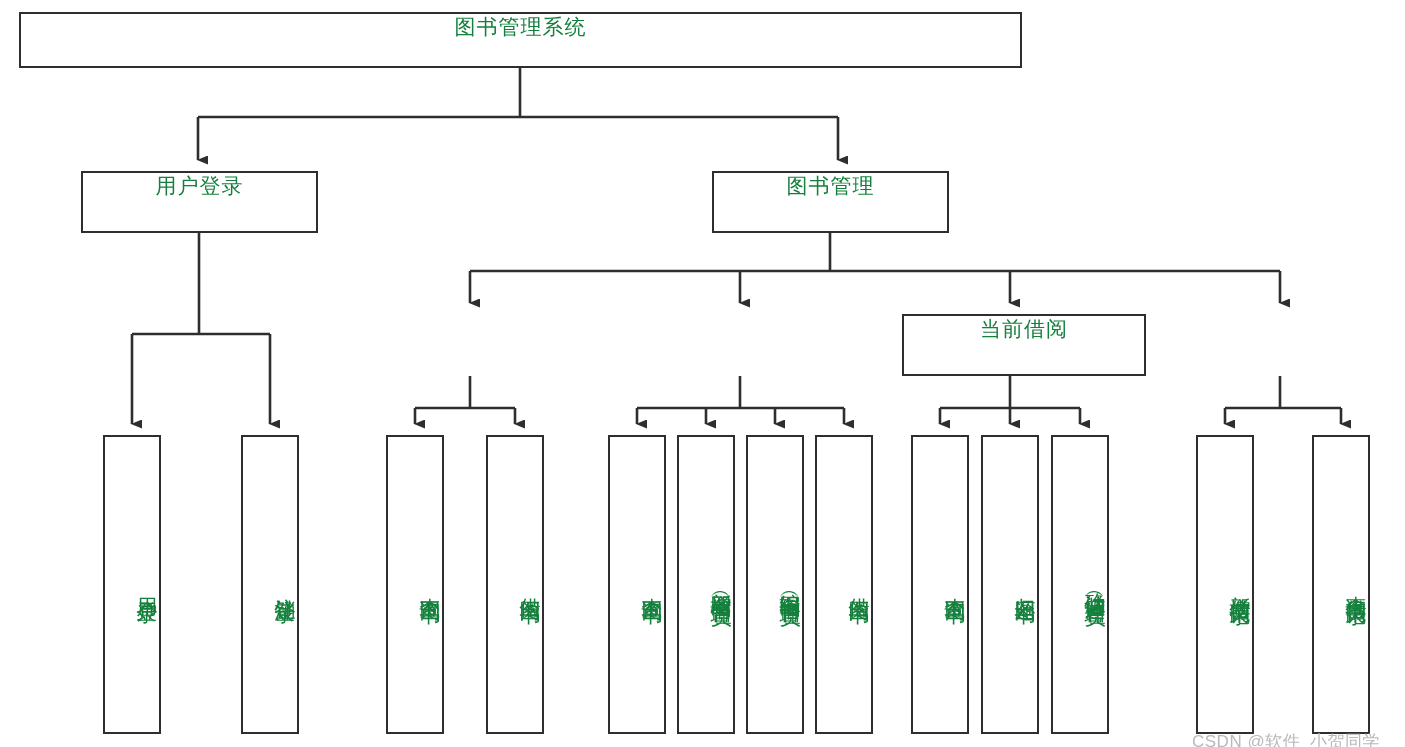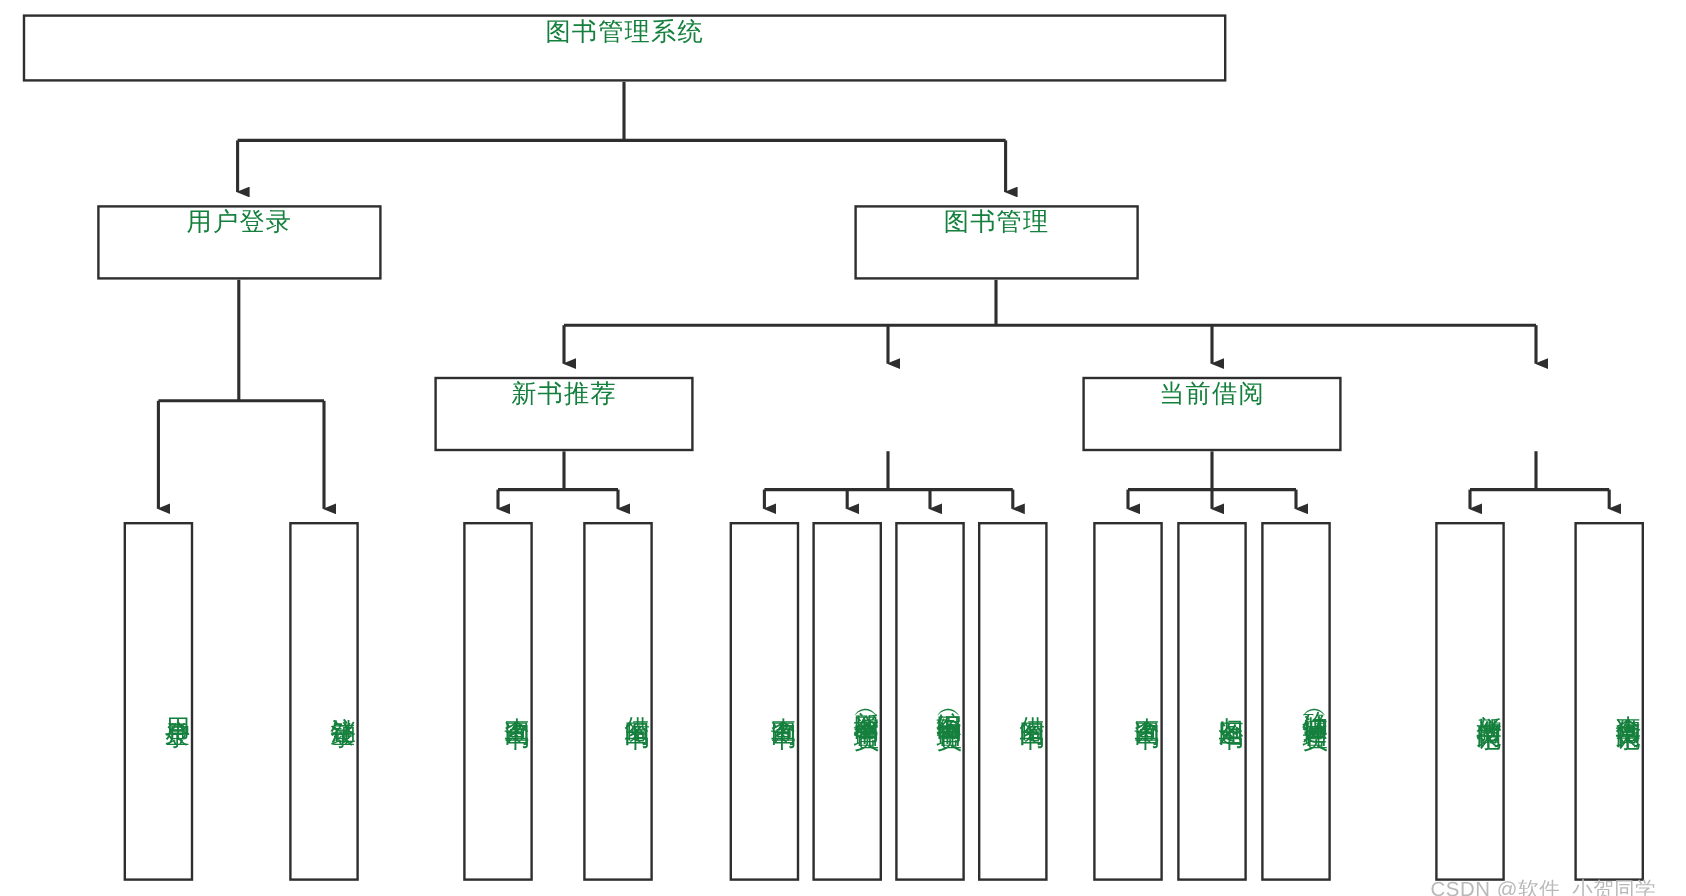--- a/index.html
+++ b/index.html
@@ -134,24 +134,21 @@
     <span class="label">图书管理系统</span>
   </div>
 
   <div class="node horizontal" style="left: 81px; top: 171px; width: 237px; height: 62px;">
     <span class="label">用户登录</span>
   </div>
   <div class="node horizontal" style="left: 712px; top: 171px; width: 237px; height: 62px;">
     <span class="label">图书管理</span>
   </div>
 
-  <div class="node horizontal" style="left: 362px; top: 314px; width: 216px; height: 62px;">
-    <span class="label">新书推荐</span>
-  </div>
-  <div class="node horizontal" style="left: 902px; top: 314px; width: 216px; height: 62px;">
+  <div class="node horizontal" style="left: 902px; top: 314px; width: 244px; height: 62px;">
     <span class="label">当前借阅</span>
   </div>
 
   <div class="node vertical" style="left: 103px; top: 435px; width: 58px; height: 299px;">
     <span class="label">用户登录</span>
   </div>
   <div class="node vertical" style="left: 241px; top: 435px; width: 58px; height: 299px;">
     <span class="label">注销登录</span>
   </div>
   <div class="node vertical" style="left: 386px; top: 435px; width: 58px; height: 299px;">

